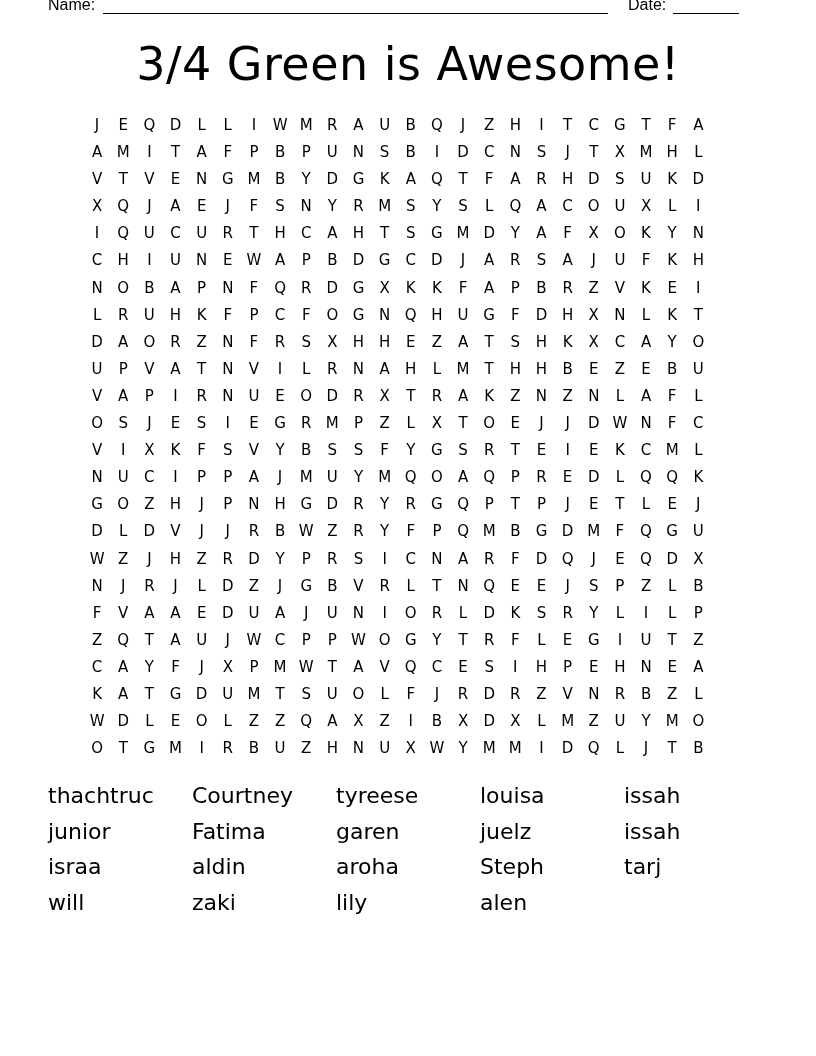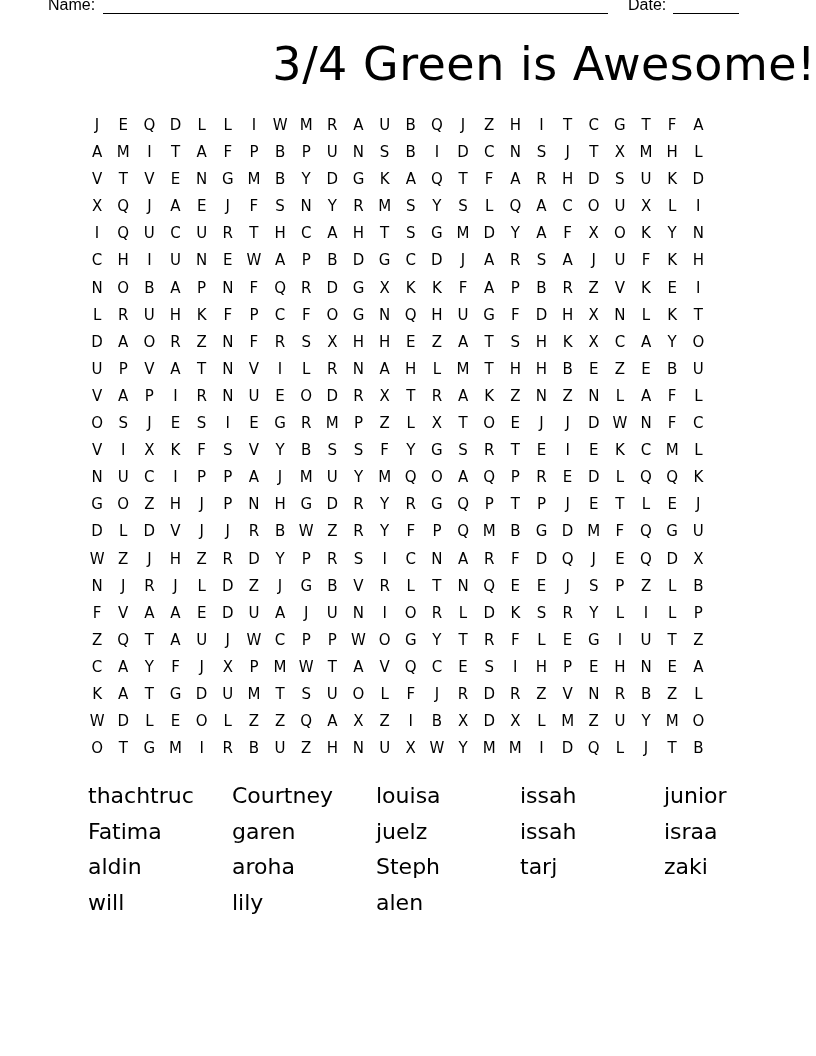--- a/index.html
+++ b/index.html
@@ -7,38 +7,38 @@
     .header-line {
       position: absolute; top: -4px; left: 48px; width: 700px; height: 22px;
       font-family: "Liberation Sans", sans-serif; font-size: 16px; color: #000;
       white-space: nowrap;
     }
     .header-line .name-label { position: absolute; left: 0; top: 0; }
     .header-line .name-blank { position: absolute; left: 55px; top: 0; width: 505px; border-bottom: 1px solid #000; height: 17px; }
     .header-line .date-label { position: absolute; left: 580px; top: 0; }
     .header-line .date-blank { position: absolute; left: 625px; top: 0; width: 66px; border-bottom: 1px solid #000; height: 17px; }
     .title {
-      position: absolute; top: 32px; left: 0; width: 816px; text-align: right;
+      position: absolute; top: 32px; left: 0; width: 816px; text-align: center;
       font-family: "DejaVu Sans", sans-serif; font-size: 46px; font-weight: normal;
       letter-spacing: 0.5px; line-height: 64px;
     }
     .grid {
       position: absolute; top: 112px; left: 84px;
       display: grid; grid-template-columns: repeat(24, 26.15px);
       grid-auto-rows: 27.1px;
       font-family: "DejaVu Sans", sans-serif; font-size: 15px;
     }
     .cell { text-align: center; line-height: 27px; }
     .words {
       position: absolute; top: 778px; left: 48px;
       display: grid; grid-template-columns: repeat(5, 144px);
       grid-auto-rows: 35.5px;
       font-family: "DejaVu Sans", sans-serif; font-size: 22px;
     }
-    .word { line-height: 36px; white-space: nowrap; margin-left: 40px; }
+    .word { line-height: 36px; white-space: nowrap; }
   </style>
 </head>
 <body>
 
 <div class="header-line">
   <span class="name-label">Name:</span>
   <span class="name-blank"></span>
   <span class="date-label">Date:</span>
   <span class="date-blank"></span>
 </div>
@@ -620,29 +620,30 @@
     <div class="cell">Q</div>
     <div class="cell">L</div>
     <div class="cell">J</div>
     <div class="cell">T</div>
     <div class="cell">B</div>
   </div>
 
 <div class="words" id="words">
     <div class="word">thachtruc</div>
     <div class="word">Courtney</div>
+    <div class="word">tyreese</div>
     <div class="word">louisa</div>
     <div class="word">issah</div>
     <div class="word">junior</div>
     <div class="word">Fatima</div>
     <div class="word">garen</div>
     <div class="word">juelz</div>
     <div class="word">issah</div>
     <div class="word">israa</div>
     <div class="word">aldin</div>
     <div class="word">aroha</div>
     <div class="word">Steph</div>
     <div class="word">tarj</div>
+    <div class="word">will</div>
     <div class="word">zaki</div>
-    <div class="word">will</div>
     <div class="word">lily</div>
     <div class="word">alen</div>
   </div>
 
 </body></html>

